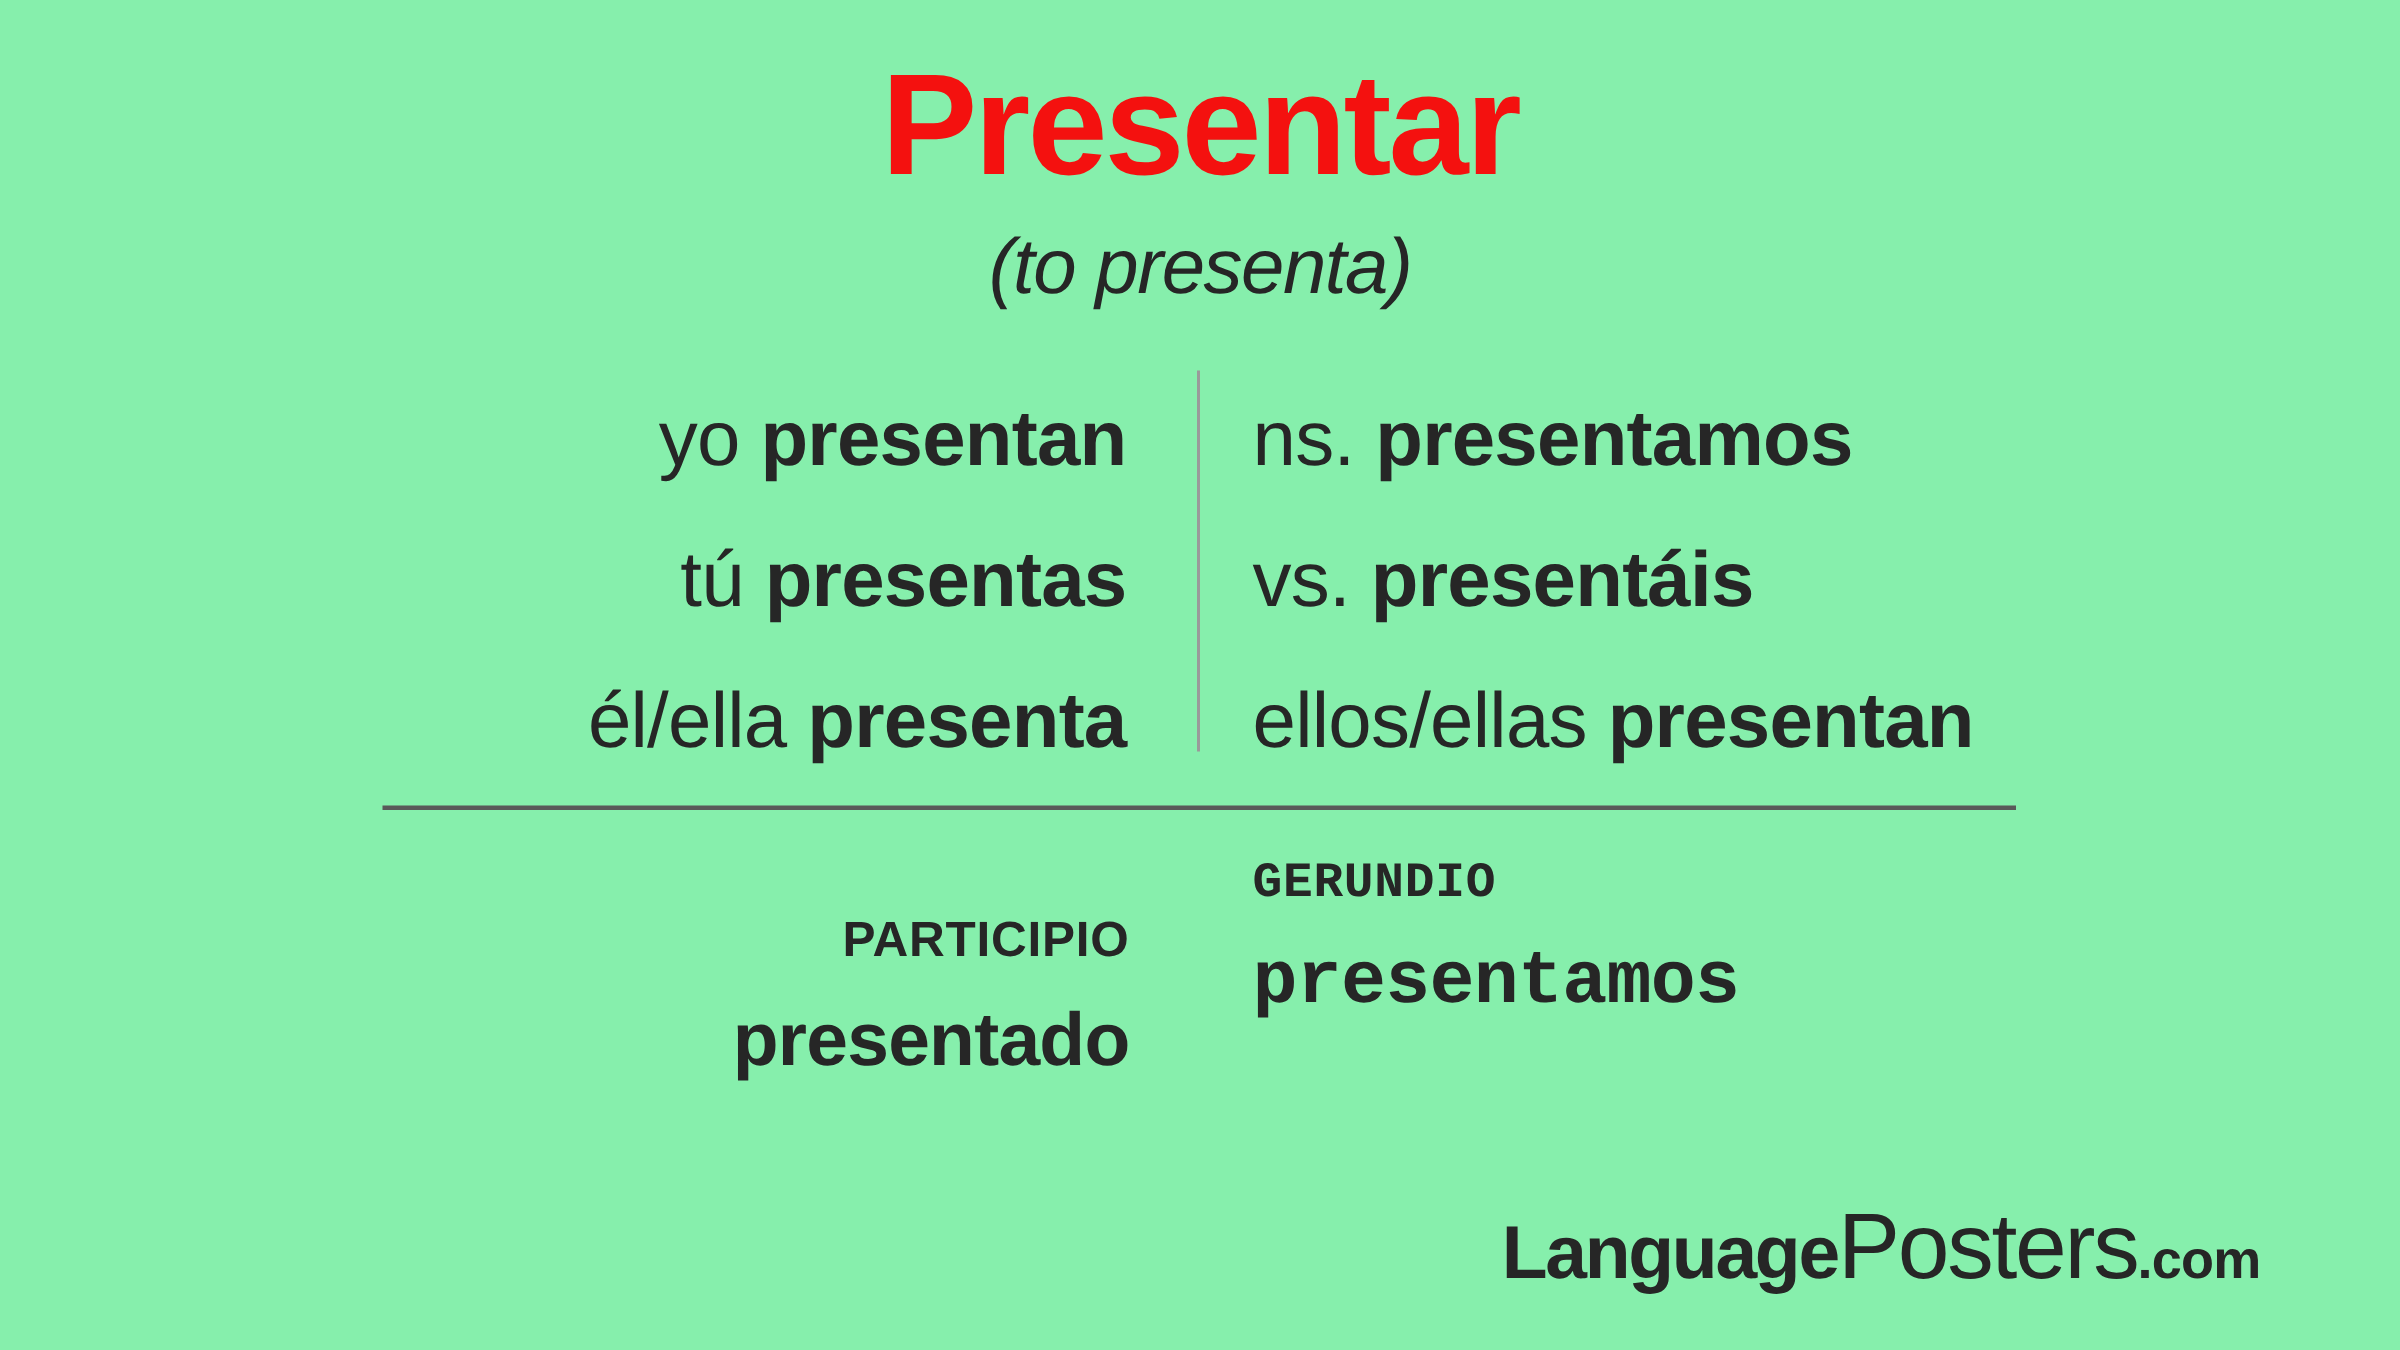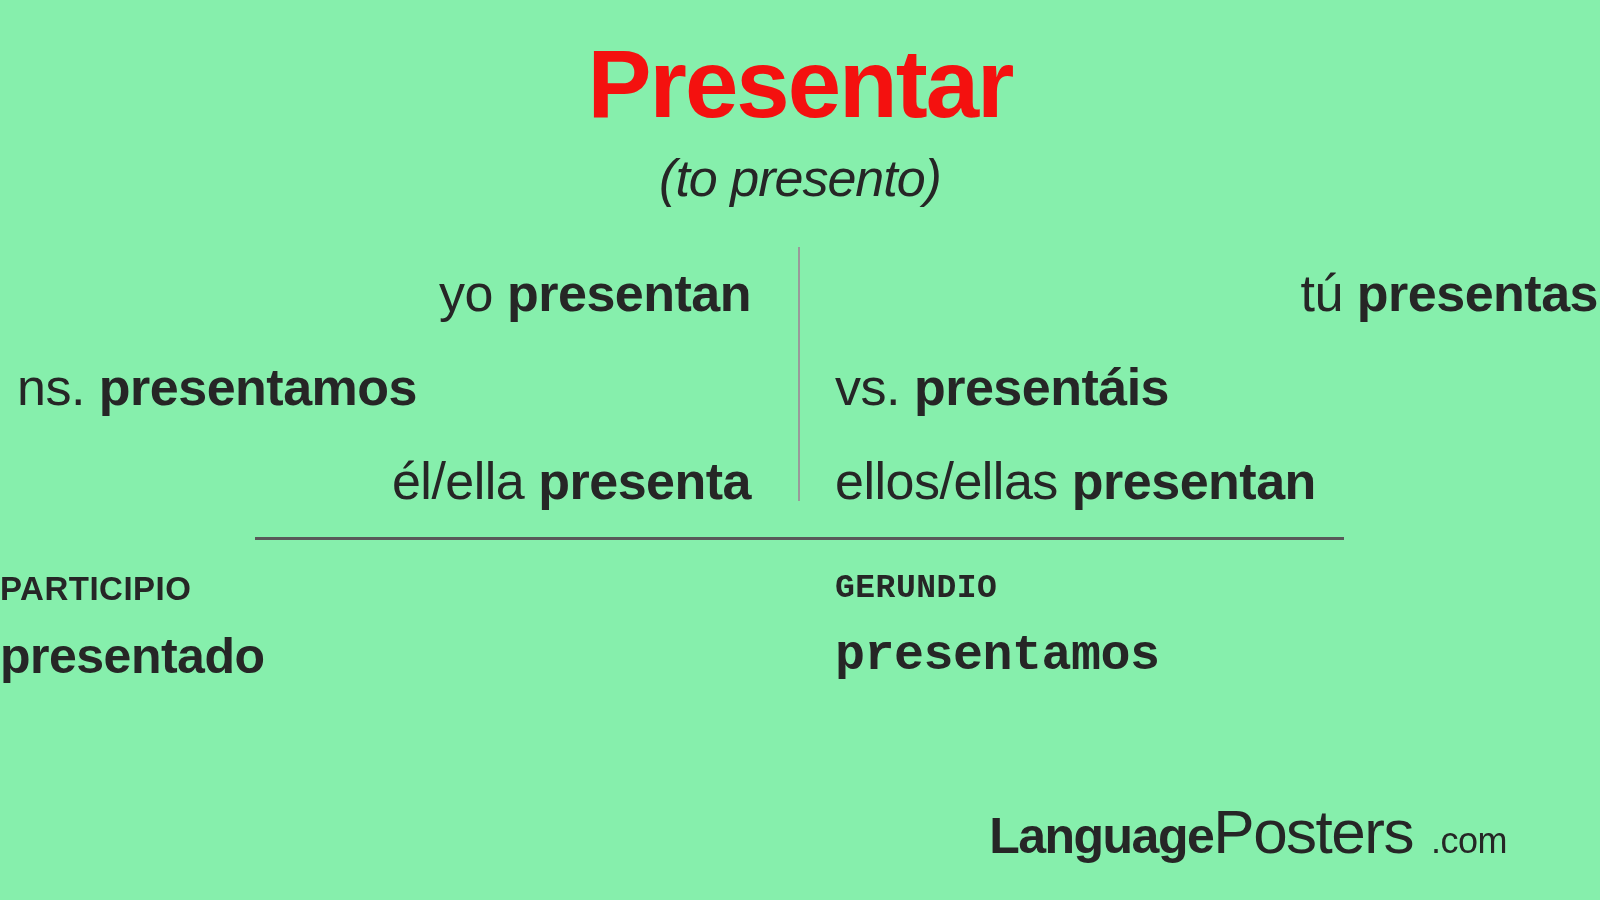--- a/index.html
+++ b/index.html
@@ -97,21 +97,21 @@
   
   .nonfinite {
     position: absolute;
     top: 572px;
     left: 0;
     width: 1600px;
     display: grid;
     grid-template-columns: 753px 65px 782px;
   }
 
-  .nf-col.left  { text-align: left; padding-right: 0px; }
+  .nf-col.left  { text-align: right; padding-right: 0px; margin-top: 37px; }
   .nf-col.right { text-align: left;  padding-left: 17px; font-family: Liberation Mono, monospace; }
 
   .nf-label {
     font-size: 33px;
     font-weight: 700;
     letter-spacing: 0.5px;
     line-height: 1.0;
     color: #262626;
   }
 
@@ -142,41 +142,40 @@
   }
 
   .logo-light {
     font-size: 62px;
     font-weight: 300;
     letter-spacing: -1.5px;
   }
 
   .logo-tld {
     font-size: 36px;
-    font-weight: 400;
+    font-weight: 700;
     letter-spacing: -0.5px;
-    margin-left: 18px;
   }
 </style>
 </head>
 <body>
 
 <div class="poster">
 
   <div class="verb-title">Presentar</div>
 
-  <div class="verb-translation">(to presento)</div>
+  <div class="verb-translation">(to presenta)</div>
 
   <div class="conj-grid">
 
     <div class="conj-cell left"><span class="pronoun">yo </span><span class="form">presentan</span></div>
     <div></div>
+    <div class="conj-cell right"><span class="pronoun">ns. </span><span class="form">presentamos</span></div>
+
     <div class="conj-cell left"><span class="pronoun">tú </span><span class="form">presentas</span></div>
-
-    <div class="conj-cell right"><span class="pronoun">ns. </span><span class="form">presentamos</span></div>
     <div></div>
     <div class="conj-cell right"><span class="pronoun">vs. </span><span class="form">presentáis</span></div>
 
     <div class="conj-cell left"><span class="pronoun">él/ella </span><span class="form">presenta</span></div>
     <div></div>
     <div class="conj-cell right"><span class="pronoun">ellos/ellas </span><span class="form">presentan</span></div>
 
   </div>
 
   <div class="col-divider"></div>

